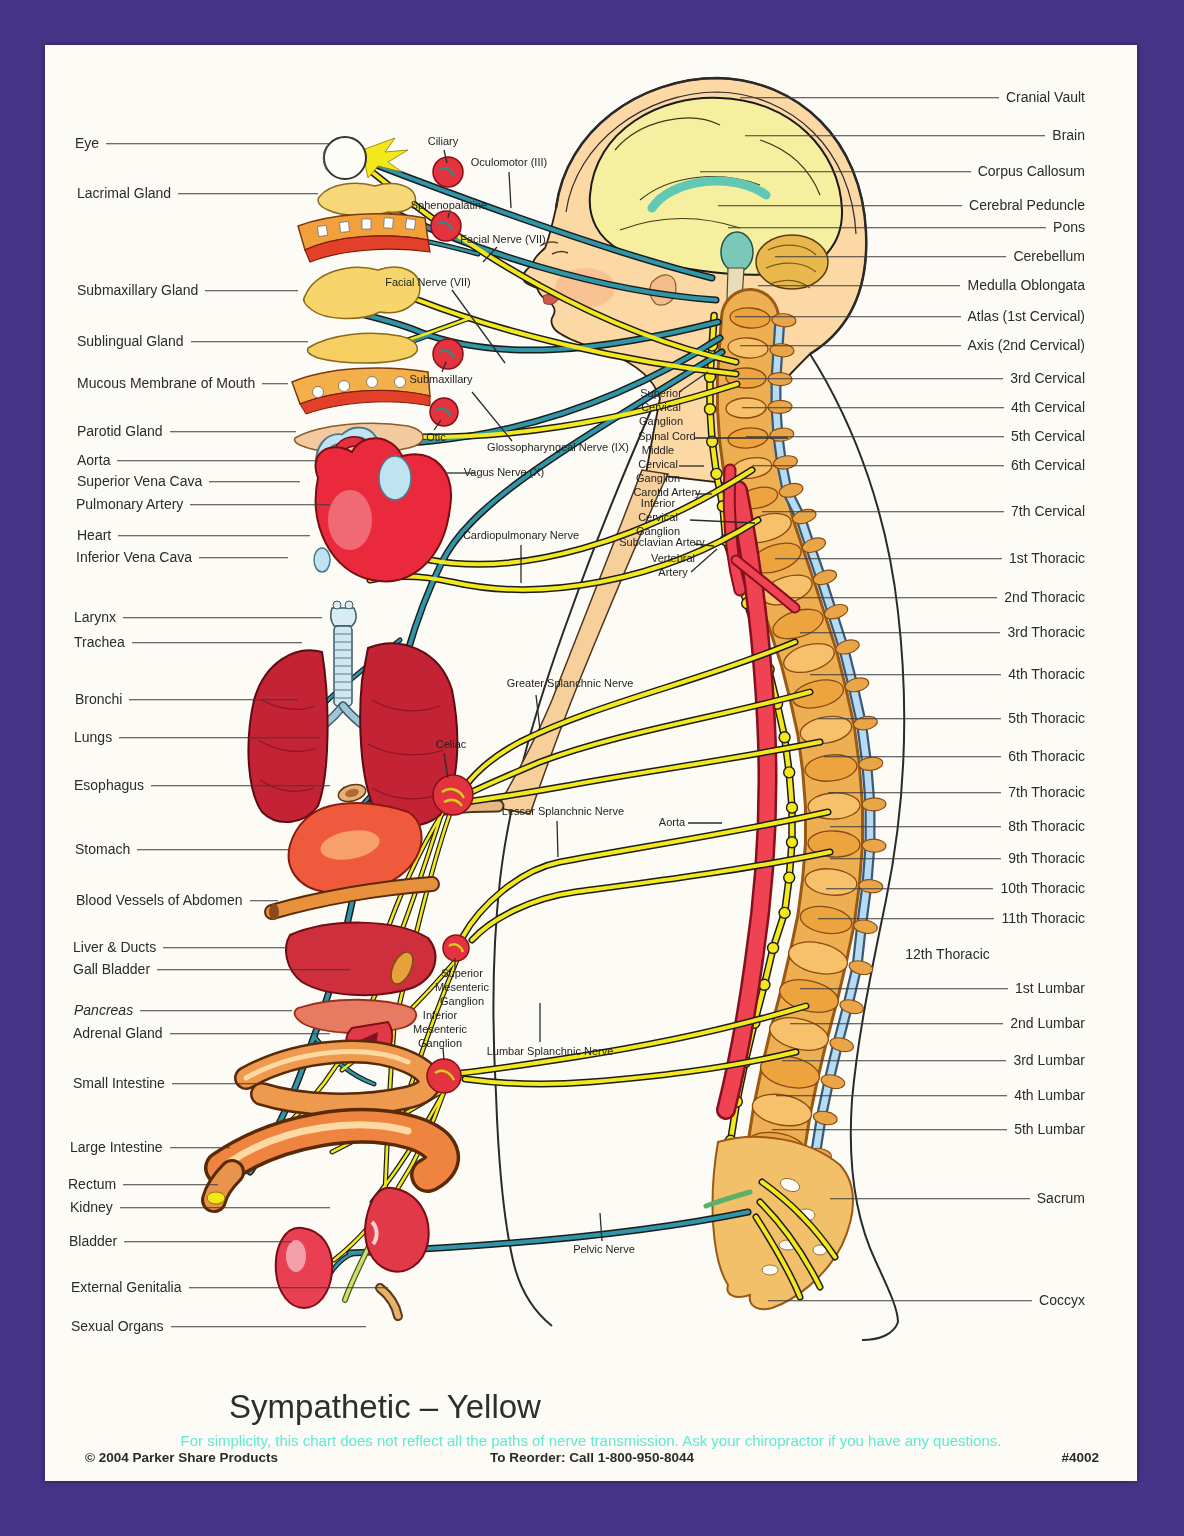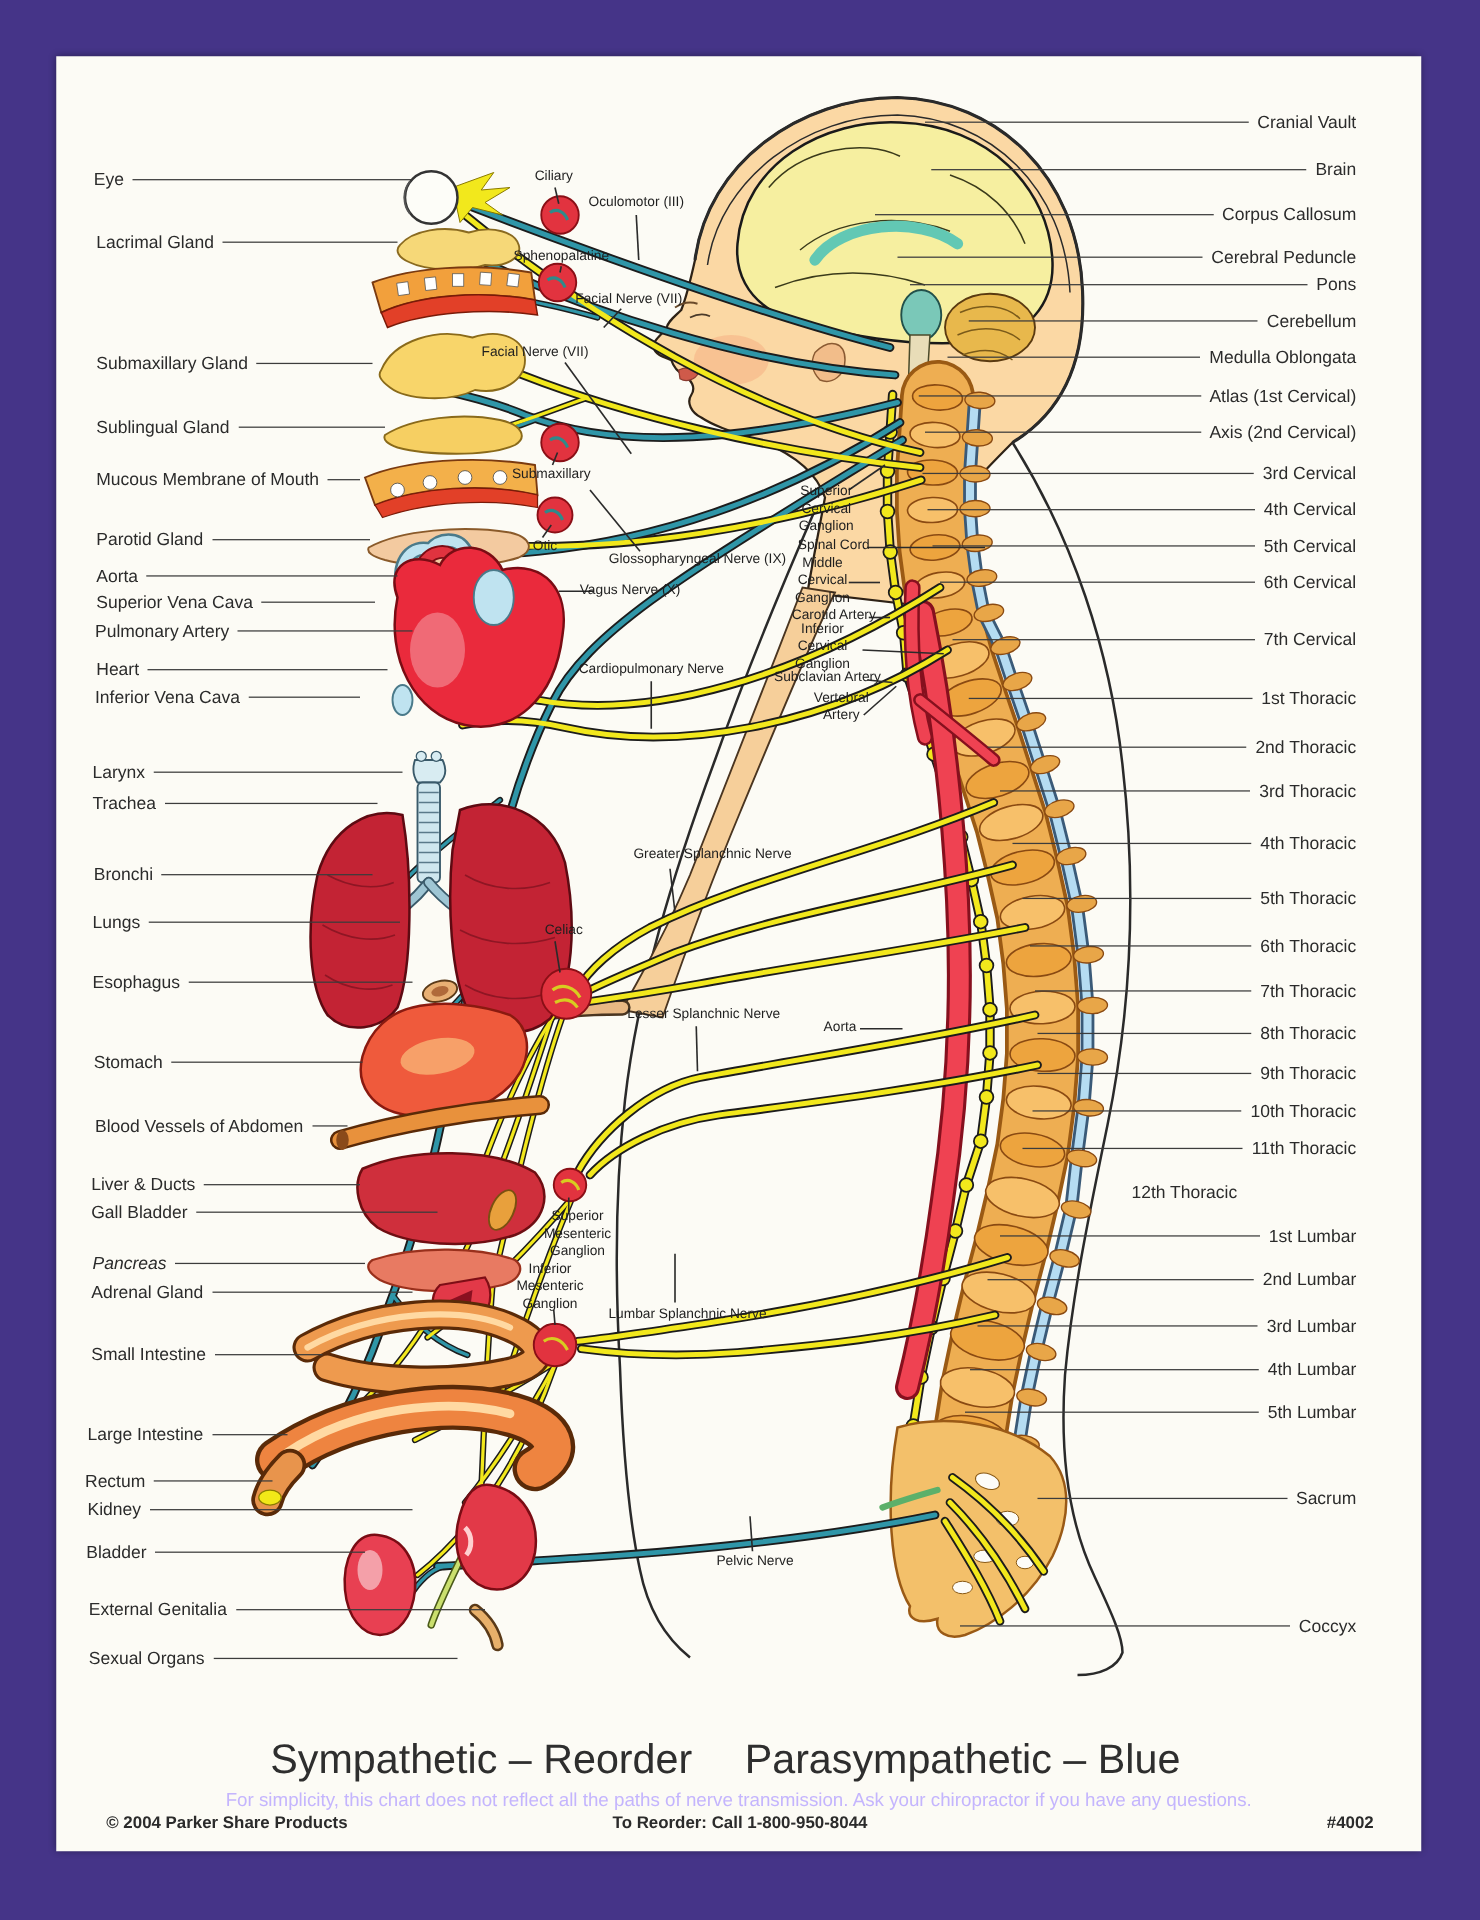--- a/index.html
+++ b/index.html
@@ -16,21 +16,21 @@
   .lbl span{white-space:pre-line;}
   .lbl .ln{flex:1 1 auto;border-top:1.3px solid #3c3c3c;height:0;}
   .lbl.left .ln{margin-left:7px;}
   .lbl.right{text-align:right;}
   .lbl.right .ln{margin-right:7px;}
   .clabel{position:absolute;transform:translate(-50%,-50%);font-size:11px;line-height:1.25;color:#1f1f1f;text-align:center;white-space:pre-line;}
   .title{position:absolute;left:591px;top:1340px;transform:translateX(-50%);font-size:51px;font-weight:bold;color:#2e2e2e;white-space:nowrap;letter-spacing:0;}
   .legend{position:absolute;top:1388px;left:0;width:1184px;height:40px;color:#2e2e2e;}
   .legend .sym{position:absolute;left:385px;transform:translateX(-50%);font-size:33px;}
   .legend .para{position:absolute;left:770px;transform:translateX(-50%);font-size:33px;}
-  .fineprint{position:absolute;left:591px;top:1432px;transform:translateX(-50%);font-size:15px;color:#c4b5fd;white-space:nowrap;}
+  .fineprint{position:absolute;left:591px;top:1432px;transform:translateX(-50%);font-size:15px;color:#5eead4;white-space:nowrap;}
   .bottomrow{position:absolute;left:45px;top:1450px;width:1092px;font-size:13.5px;font-weight:bold;color:#2b2b2b;}
   .bottomrow .c{position:absolute;left:547px;transform:translateX(-50%);}
   .bottomrow .l{position:absolute;left:40px;}
   .bottomrow .r{position:absolute;right:38px;margin-left:23px;}
 </style>
 </head>
 <body>
 
 <div class="poster">
   <div class="page"></div>
@@ -403,22 +403,21 @@
         <line x1="557" y1="821" x2="558" y2="857" stroke="#2b2b2b" stroke-width="1.3"></line>
         <line x1="688" y1="823" x2="722" y2="823" stroke="#2b2b2b" stroke-width="1.3"></line>
         <line x1="455" y1="970" x2="455" y2="958" stroke="#2b2b2b" stroke-width="1.3"></line>
         <line x1="443" y1="1048" x2="444" y2="1060" stroke="#2b2b2b" stroke-width="1.3"></line>
         <line x1="540" y1="1042" x2="540" y2="1003" stroke="#2b2b2b" stroke-width="1.3"></line>
         <line x1="602" y1="1241" x2="600" y2="1213" stroke="#2b2b2b" stroke-width="1.3"></line>
       </g>
   </svg>
 
   <div class="legend">
-    <span class="sym">Sympathetic – Reorder</span>
-    <span class="para">Parasympathetic – Blue</span>
+    <span class="sym">Sympathetic – Yellow</span>
   </div>
   <div class="fineprint">For simplicity, this chart does not reflect all the paths of nerve transmission. Ask your chiropractor if you have any questions.</div>
   <div class="bottomrow">
     <span class="l">© 2004 Parker Share Products</span>
     <span class="c">To Reorder: Call 1-800-950-8044</span>
     <span class="r">#4002</span>
   </div>
 <div class="lbl left" style="left: 75px; top: 144px; width: 255px;">
       <span>Eye</span>
       <div class="ln"></div>

